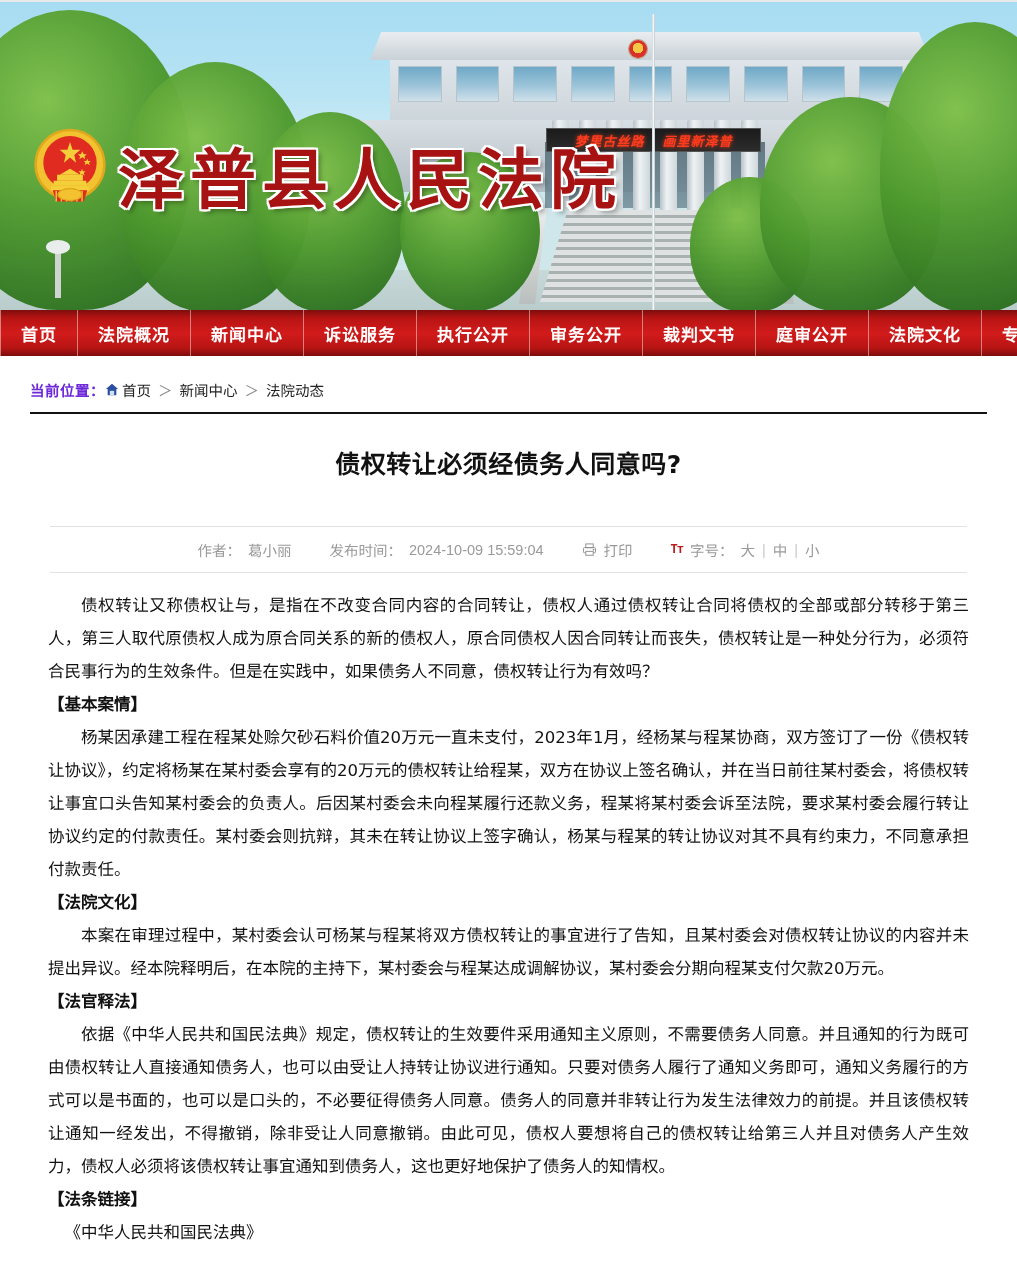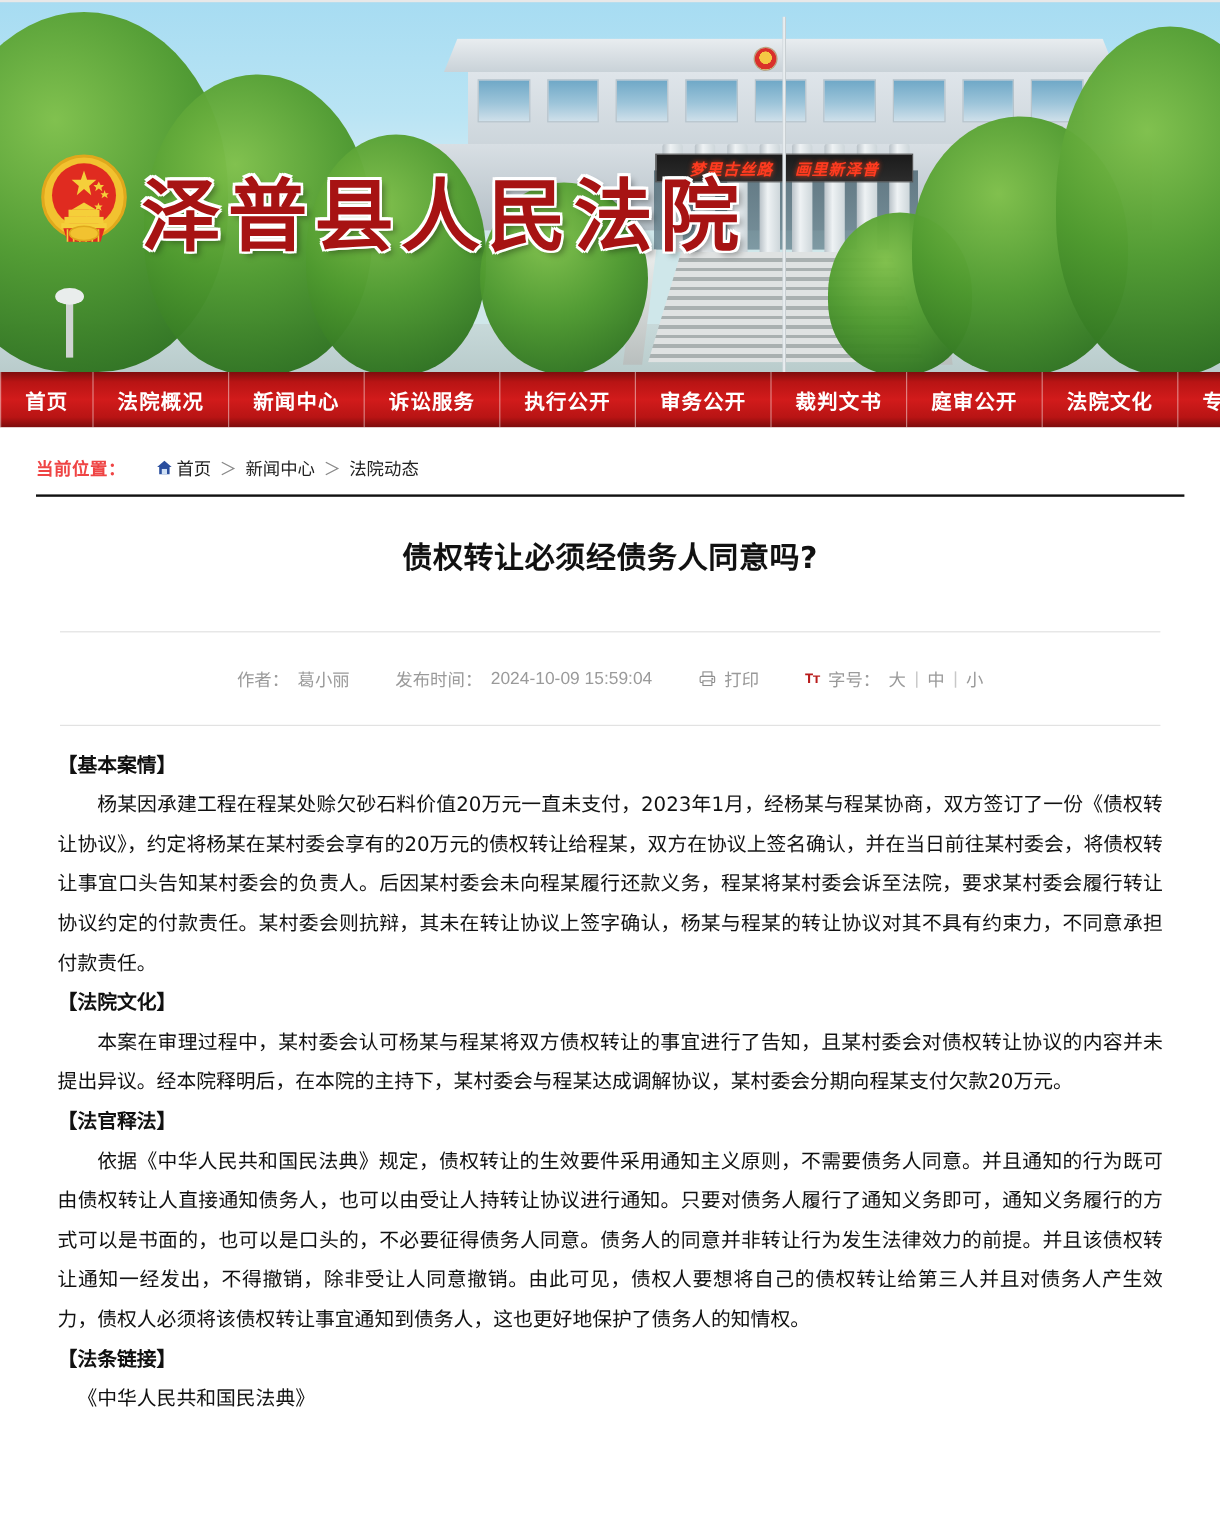--- a/index.html
+++ b/index.html
@@ -221,23 +221,23 @@
     width: 1017px;
     padding: 18px 0 0 30px;
     height: 48px;
     display: flex;
     align-items: center;
     font-size: 14.5px;
     color: #222;
   }
   .crumb-label {
     font-weight: bold;
-    color: #ef4444;
+    color: #6d28d9;
     letter-spacing: .5px;
-    margin-right: 25px;
+    margin-right: 0;
   }
   .home-icon {
     display: inline-block;
     width: 14px; height: 13px;
     position: relative;
     margin-right: 3px;
     vertical-align: -2px;
   }
   .home-icon svg { display:block; }
   .crumb-link { color: #222; text-decoration: none; cursor: pointer; }
@@ -261,21 +261,21 @@
     font-weight: bold;
     color: #111;
     padding: 30px 20px 46px;
     letter-spacing: .5px;
     font-family: "DejaVu Sans", sans-serif;
   }
   .meta {
     border-top: 1px solid #e2e2e2;
     border-bottom: 1px solid #e2e2e2;
     margin: 0 10px;
-    padding: 28px 0;
+    padding: 12px 0;
     display: flex;
     align-items: center;
     justify-content: center;
     gap: 38px;
     color: #9a9a9a;
     font-size: 14.5px;
   }
   .meta .grp { display: flex; align-items: center; gap: 7px; }
   .print-icon { display:inline-block; width:15px; height:13px; }
   .tt-icon {
@@ -432,20 +432,21 @@
         <span>字号：</span>
         <span class="size-opt">大</span>
         <span class="size-bar">|</span>
         <span class="size-opt">中</span>
         <span class="size-bar">|</span>
         <span class="size-opt">小</span>
       </div>
     </div>
 
     <div class="body-text" id="article-body">
+        <p class="">债权转让又称债权让与，是指在不改变合同内容的合同转让，债权人通过债权转让合同将债权的全部或部分转移于第三人，第三人取代原债权人成为原合同关系的新的债权人，原合同债权人因合同转让而丧失，债权转让是一种处分行为，必须符合民事行为的生效条件。但是在实践中，如果债务人不同意，债权转让行为有效吗？</p>
         <p class="heading">【基本案情】</p>
         <p class="">杨某因承建工程在程某处赊欠砂石料价值20万元一直未支付，2023年1月，经杨某与程某协商，双方签订了一份《债权转让协议》，约定将杨某在某村委会享有的20万元的债权转让给程某，双方在协议上签名确认，并在当日前往某村委会，将债权转让事宜口头告知某村委会的负责人。后因某村委会未向程某履行还款义务，程某将某村委会诉至法院，要求某村委会履行转让协议约定的付款责任。某村委会则抗辩，其未在转让协议上签字确认，杨某与程某的转让协议对其不具有约束力，不同意承担付款责任。</p>
         <p class="heading">【法院文化】</p>
         <p class="">本案在审理过程中，某村委会认可杨某与程某将双方债权转让的事宜进行了告知，且某村委会对债权转让协议的内容并未提出异议。经本院释明后，在本院的主持下，某村委会与程某达成调解协议，某村委会分期向程某支付欠款20万元。</p>
         <p class="heading">【法官释法】</p>
         <p class="">依据《中华人民共和国民法典》规定，债权转让的生效要件采用通知主义原则，不需要债务人同意。并且通知的行为既可由债权转让人直接通知债务人，也可以由受让人持转让协议进行通知。只要对债务人履行了通知义务即可，通知义务履行的方式可以是书面的，也可以是口头的，不必要征得债务人同意。债务人的同意并非转让行为发生法律效力的前提。并且该债权转让通知一经发出，不得撤销，除非受让人同意撤销。由此可见，债权人要想将自己的债权转让给第三人并且对债务人产生效力，债权人必须将该债权转让事宜通知到债务人，这也更好地保护了债务人的知情权。</p>
         <p class="heading">【法条链接】</p>
         <p class="sub">《中华人民共和国民法典》</p>
       </div>
   </article>

